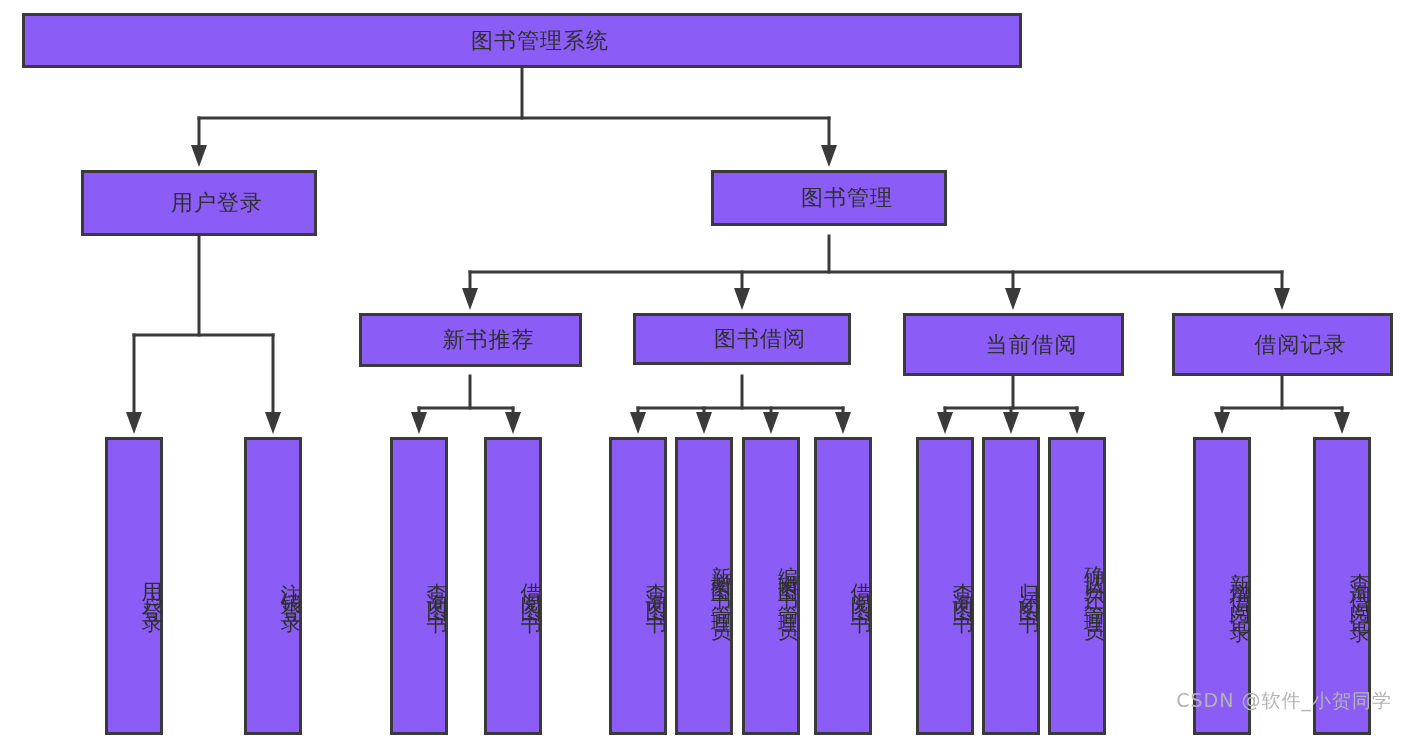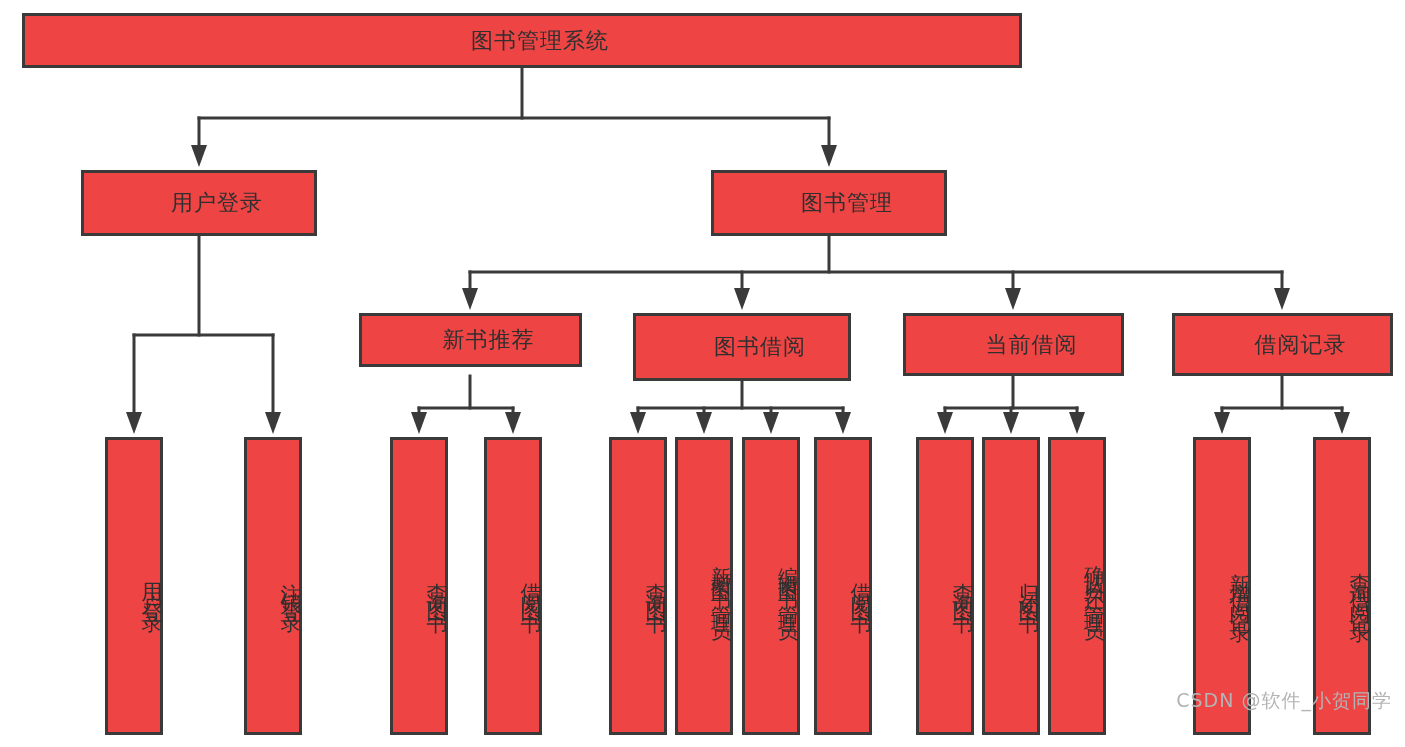--- a/index.html
+++ b/index.html
@@ -10,21 +10,21 @@
     background:#ffffff;
     overflow:hidden;
     font-family:"DejaVu Sans","Liberation Sans",sans-serif;
   }
   .connectors{position:absolute;left:0;top:0;}
   .connectors path.edge{stroke:#3a3a3a;stroke-width:3;fill:none;stroke-linecap:square;}
   .connectors path.arrowhead{fill:#3a3a3a;stroke:none;}
   .node{
     position:absolute;
     box-sizing:border-box;
-    background:#ef4444;
+    background:#8b5cf6;
     border:3px solid #3a3a3a;
     display:flex;
     align-items:center;
     justify-content:center;
     color:#2f2f2f;
     padding-left:36px;
   }
   .node.h span{font-size:22px;letter-spacing:1px;white-space:nowrap;}
   .node.v span{
     writing-mode:vertical-rl;
@@ -112,28 +112,28 @@
     </g>
   </svg>
 
   <div class="node h" style="left:22px;top:13px;width:1000px;height:55px">
     <span>图书管理系统</span>
   </div>
 
   <div class="node h" style="left:81px;top:170px;width:236px;height:66px">
     <span>用户登录</span>
   </div>
-  <div class="node h" style="left:711px;top:170px;width:236px;height:66px">
+  <div class="node h" style="left:711px;top:170px;width:236px;height:56px">
     <span>图书管理</span>
   </div>
 
   <div class="node h" style="left:359px;top:313px;width:223px;height:54px">
     <span>新书推荐</span>
   </div>
-  <div class="node h" style="left:633px;top:313px;width:218px;height:68px">
+  <div class="node h" style="left:633px;top:313px;width:218px;height:52px">
     <span>图书借阅</span>
   </div>
   <div class="node h" style="left:903px;top:313px;width:221px;height:63px">
     <span>当前借阅</span>
   </div>
   <div class="node h" style="left:1172px;top:313px;width:221px;height:63px">
     <span>借阅记录</span>
   </div>
 
   <div class="node v" style="left:105px;top:437px;width:58px;height:298px">

